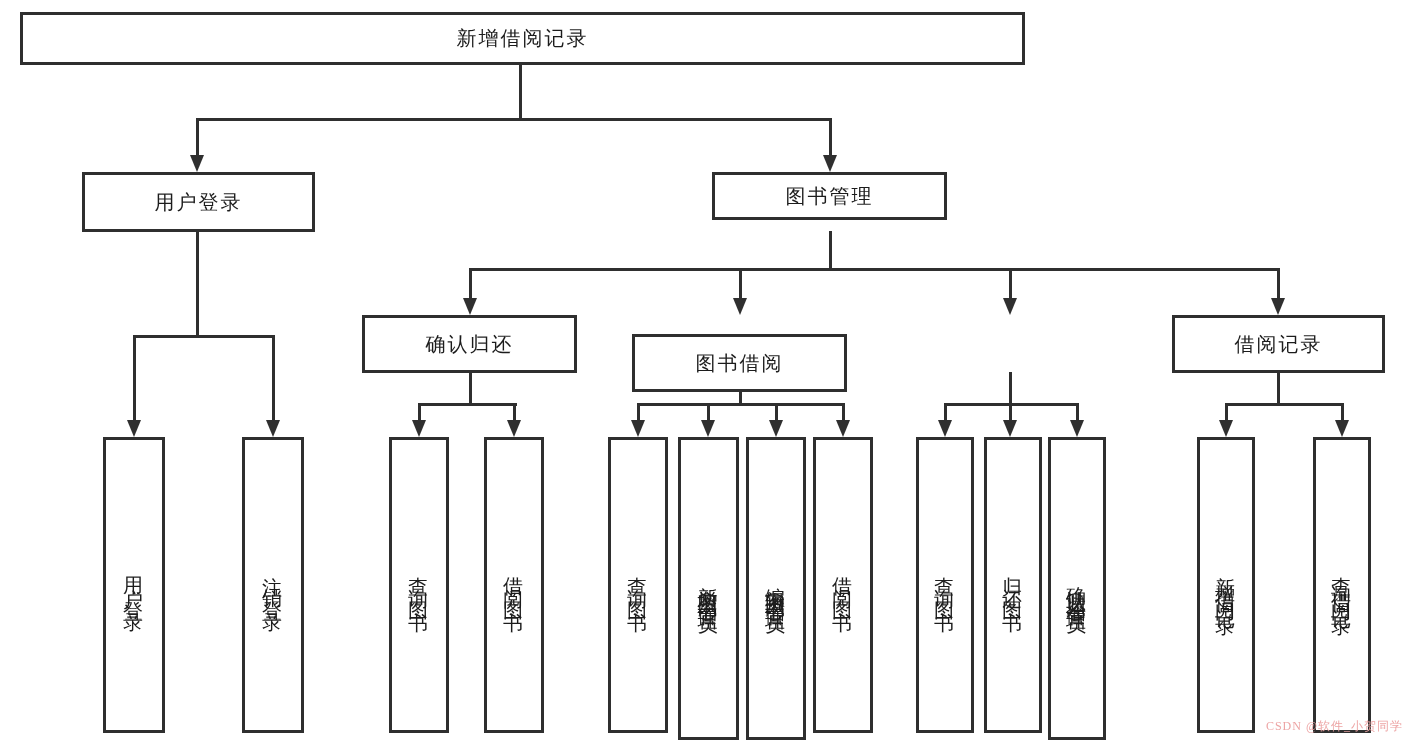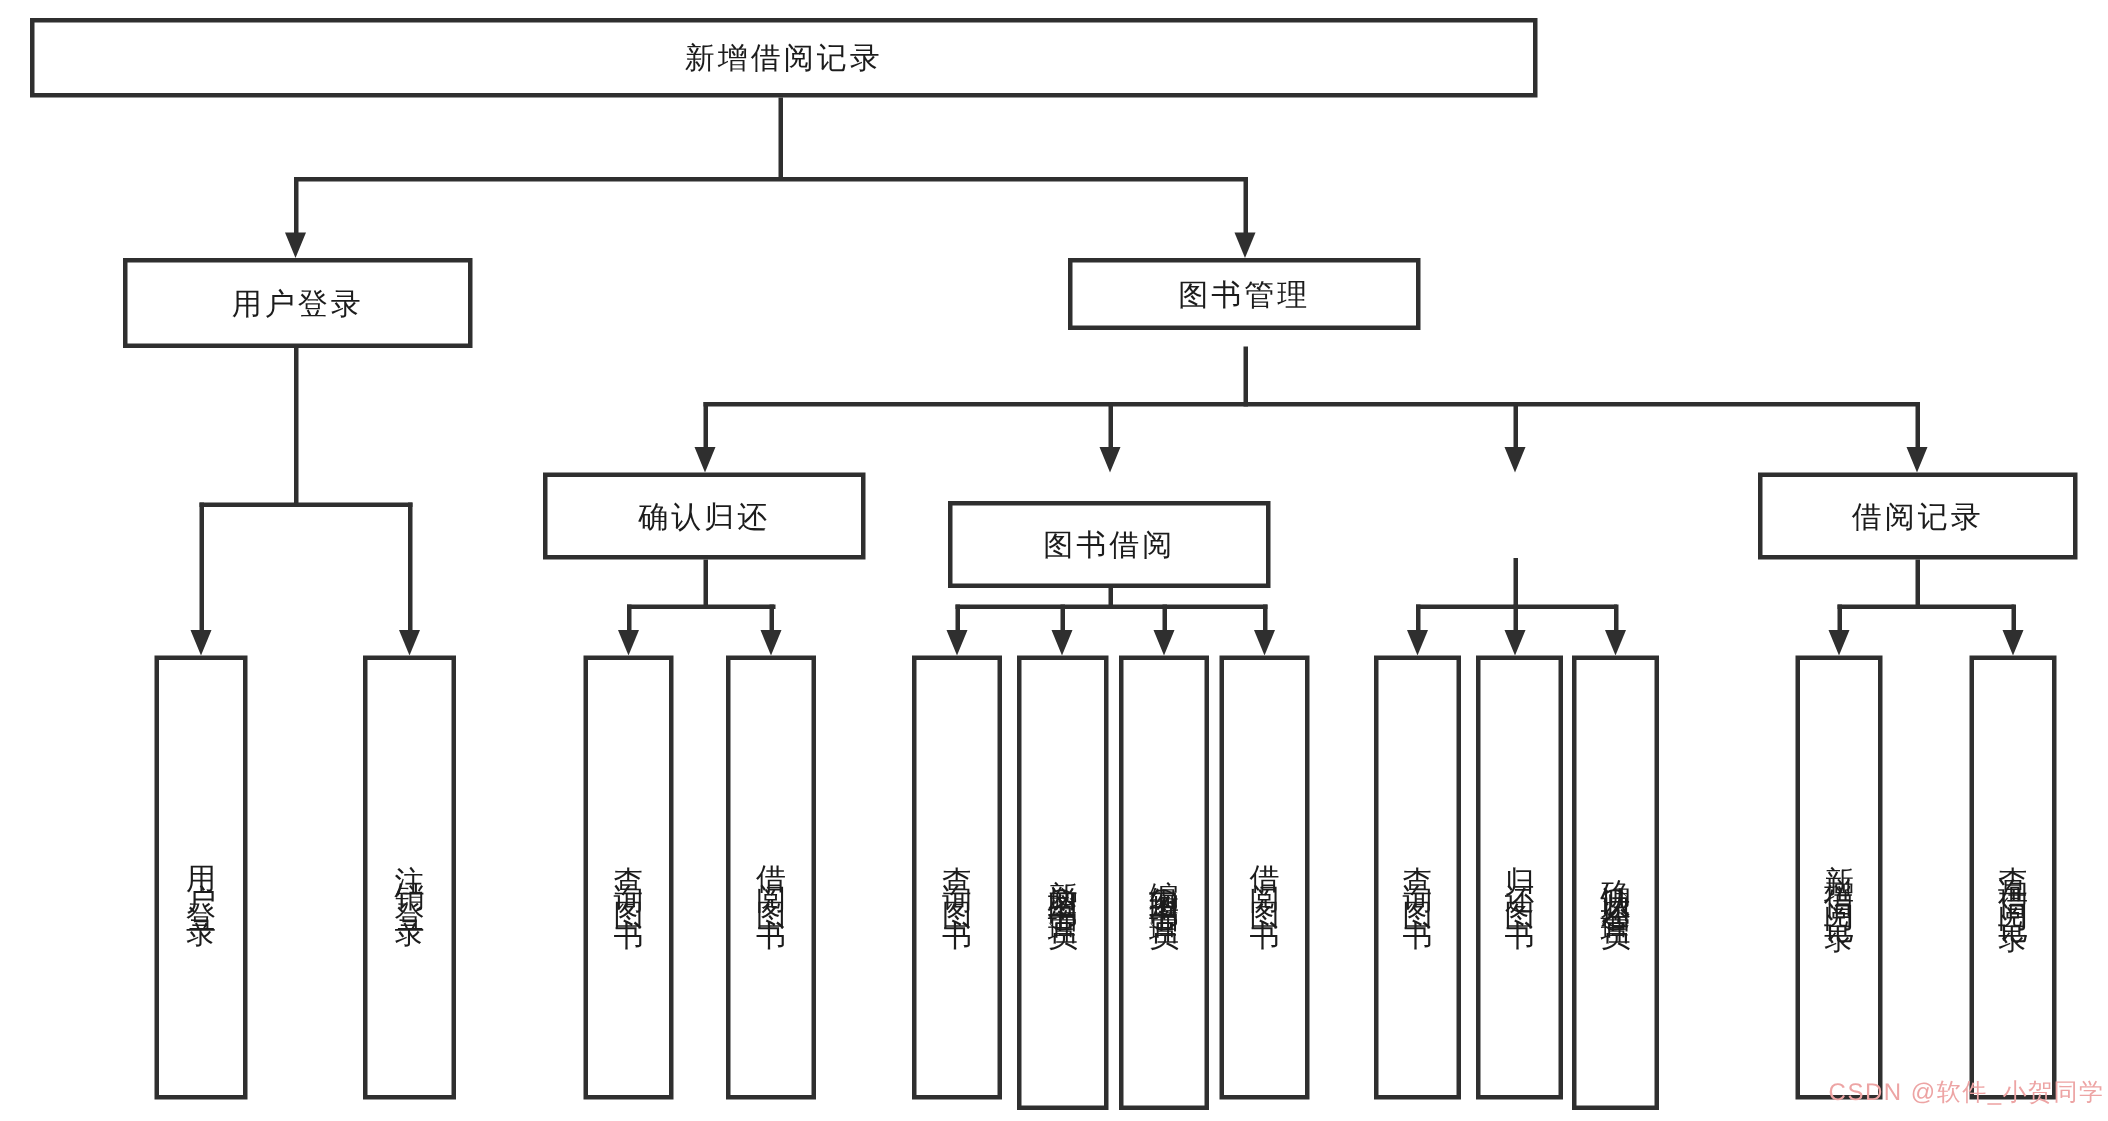--- a/index.html
+++ b/index.html
@@ -55,25 +55,26 @@
     position: absolute; width: 0; height: 0; z-index: 1;
     border-left: 7px solid transparent;
     border-right: 7px solid transparent;
     border-top: 17px solid #2f2f2f;
   }
   
   .watermark {
     position: absolute;
     right: 2px;
     top: 718px;
-    font-size: 16px;
+    font-size: 12px;
     color: #eda4a4;
     letter-spacing: 1px;
     z-index: 5;
     white-space: nowrap;
+    font-family: Liberation Serif, serif;
   }
 </style>
 </head>
 <body>
 
 <div id="canvas">
 
   <div class="node" style="left:20px; top:12px; width:1005px; height:53px;">
     <span>新增借阅记录</span>
   </div>

